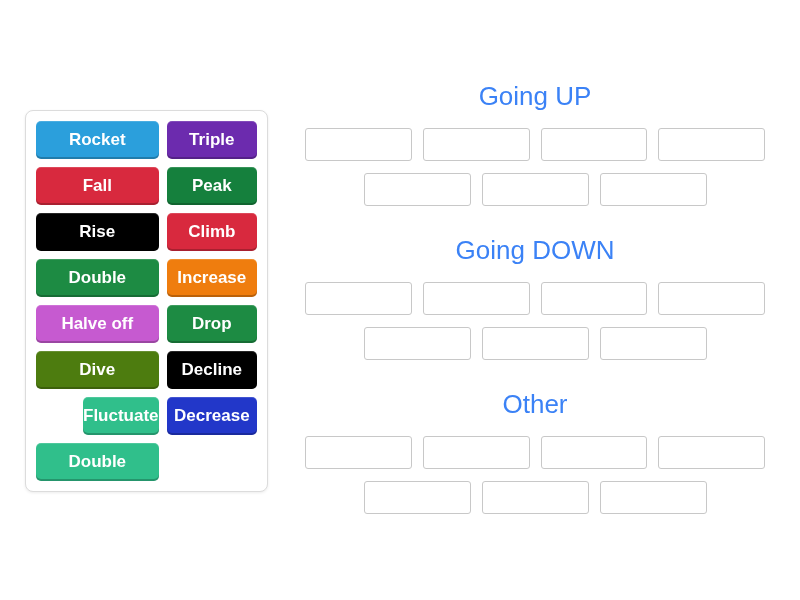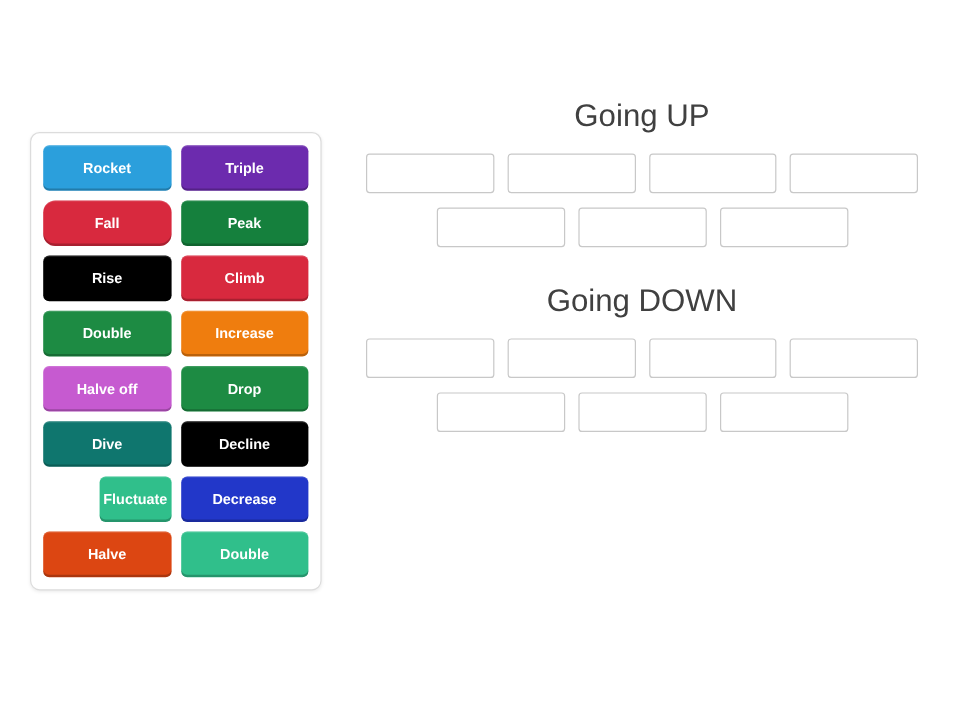--- a/index.html
+++ b/index.html
@@ -22,21 +22,21 @@
     border-radius: 8px;
     box-shadow: 0 1px 3px rgba(0,0,0,0.08);
     display: grid;
     grid-template-columns: 1fr 1fr;
     gap: 8px;
   }
   .tile {
     height: 38px;
     border-radius: 5px;
     color: #ffffff;
-    font-size: 12px;
+    font-size: 17px;
     font-weight: bold;
     display: flex;
     align-items: center;
     justify-content: center;
     white-space: nowrap;
     box-shadow: inset 0 -2px 0 rgba(0,0,0,0.22), inset 0 1px 0 rgba(255,255,255,0.15);
     cursor: grab;
   }
 
   
@@ -46,21 +46,21 @@
     width: 460px;
   }
   .group { margin-bottom: 26px; }
   .group-title {
     height: 36px;
     line-height: 36px;
     margin-bottom: 14px;
     text-align: center;
     font-size: 26px;
     font-weight: 400;
-    color: #404040;
+    color: #3b82f6;
   }
   .slot-row {
     display: flex;
     justify-content: center;
     gap: 11px;
     margin-bottom: 12px;
   }
   .slot {
     width: 107px;
     height: 33px;
@@ -69,33 +69,32 @@
     border-radius: 3px;
   }
 </style>
 </head>
 <body>
 
 <div class="word-bank">
 
 <div class="tile" style="background: rgb(43, 159, 220);">Rocket</div>
     <div class="tile" style="background: rgb(108, 43, 174);">Triple</div>
-    <div class="tile" style="background: rgb(216, 41, 62); border-radius: 10px;">Fall</div>
+    <div class="tile" style="background: rgb(216, 41, 62);">Fall</div>
     <div class="tile" style="background: #15803d;">Peak</div>
     <div class="tile" style="background: #000000;">Rise</div>
     <div class="tile" style="background: rgb(216, 41, 62);">Climb</div>
     <div class="tile" style="background: rgb(29, 139, 67);">Double</div>
     <div class="tile" style="background: rgb(239, 125, 14);">Increase</div>
     <div class="tile" style="background: rgb(198, 90, 208);">Halve off</div>
     <div class="tile" style="background: rgb(29, 139, 67);">Drop</div>
-    <div class="tile" style="background: #0f766e; text-align: center;">Dive</div>
+    <div class="tile" style="background: #4d7c0f; text-align: center;">Dive</div>
     <div class="tile" style="background: #000000;">Decline</div>
     <div class="tile" style="background: rgb(48, 191, 139); margin-left: 47px;">Fluctuate</div>
     <div class="tile" style="background: rgb(34, 55, 201);">Decrease</div>
-    <div class="tile" style="background: rgb(220, 70, 18);">Halve</div>
     <div class="tile" style="background: rgb(48, 191, 139); text-align: center;">Double</div>
   </div>
 
 <div class="groups">
   <div class="group">
     <h2 class="group-title">Going UP</h2>
     <div class="slot-row">
         <div class="slot"></div>
         <div class="slot"></div>
         <div class="slot"></div>
@@ -114,13 +113,27 @@
         <div class="slot"></div>
         <div class="slot"></div>
         <div class="slot"></div>
       </div>
     <div class="slot-row">
         <div class="slot"></div>
         <div class="slot"></div>
         <div class="slot"></div>
       </div>
   </div>
+  <div class="group">
+    <h2 class="group-title">Other</h2>
+    <div class="slot-row">
+        <div class="slot"></div>
+        <div class="slot"></div>
+        <div class="slot"></div>
+        <div class="slot"></div>
+      </div>
+    <div class="slot-row">
+        <div class="slot"></div>
+        <div class="slot"></div>
+        <div class="slot"></div>
+      </div>
+  </div>
 </div>
 
 </body></html>

